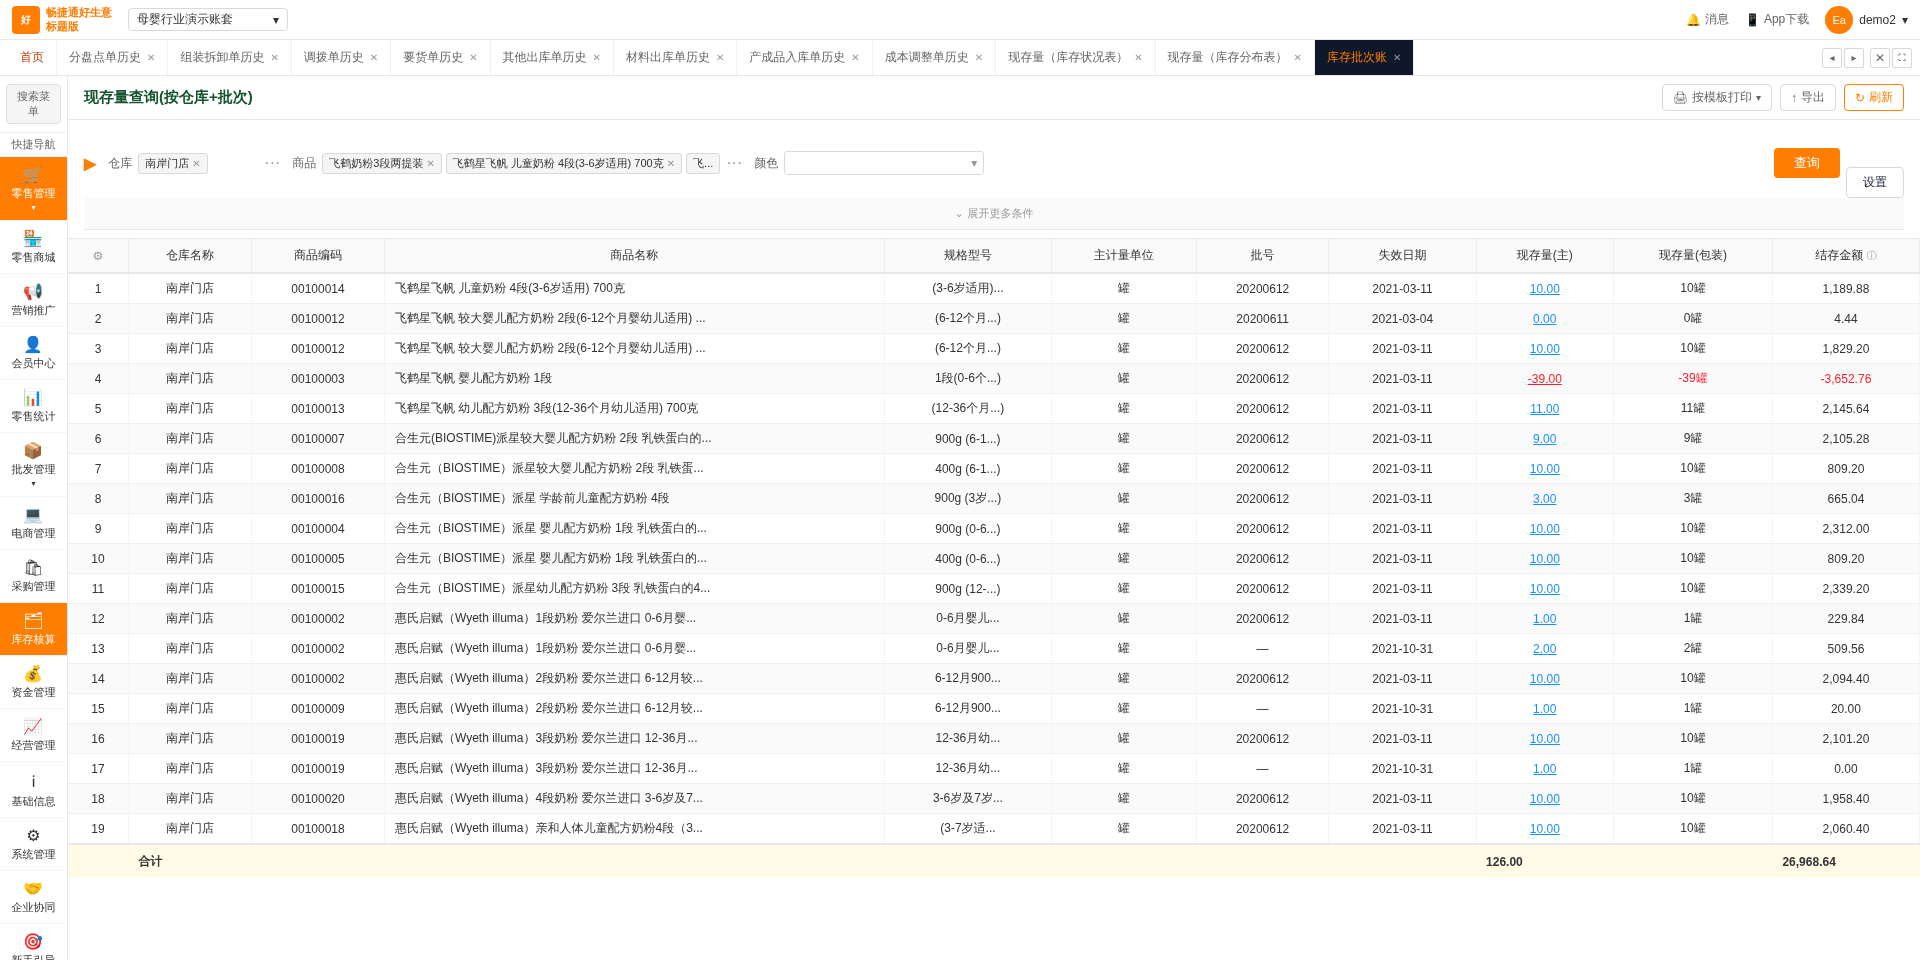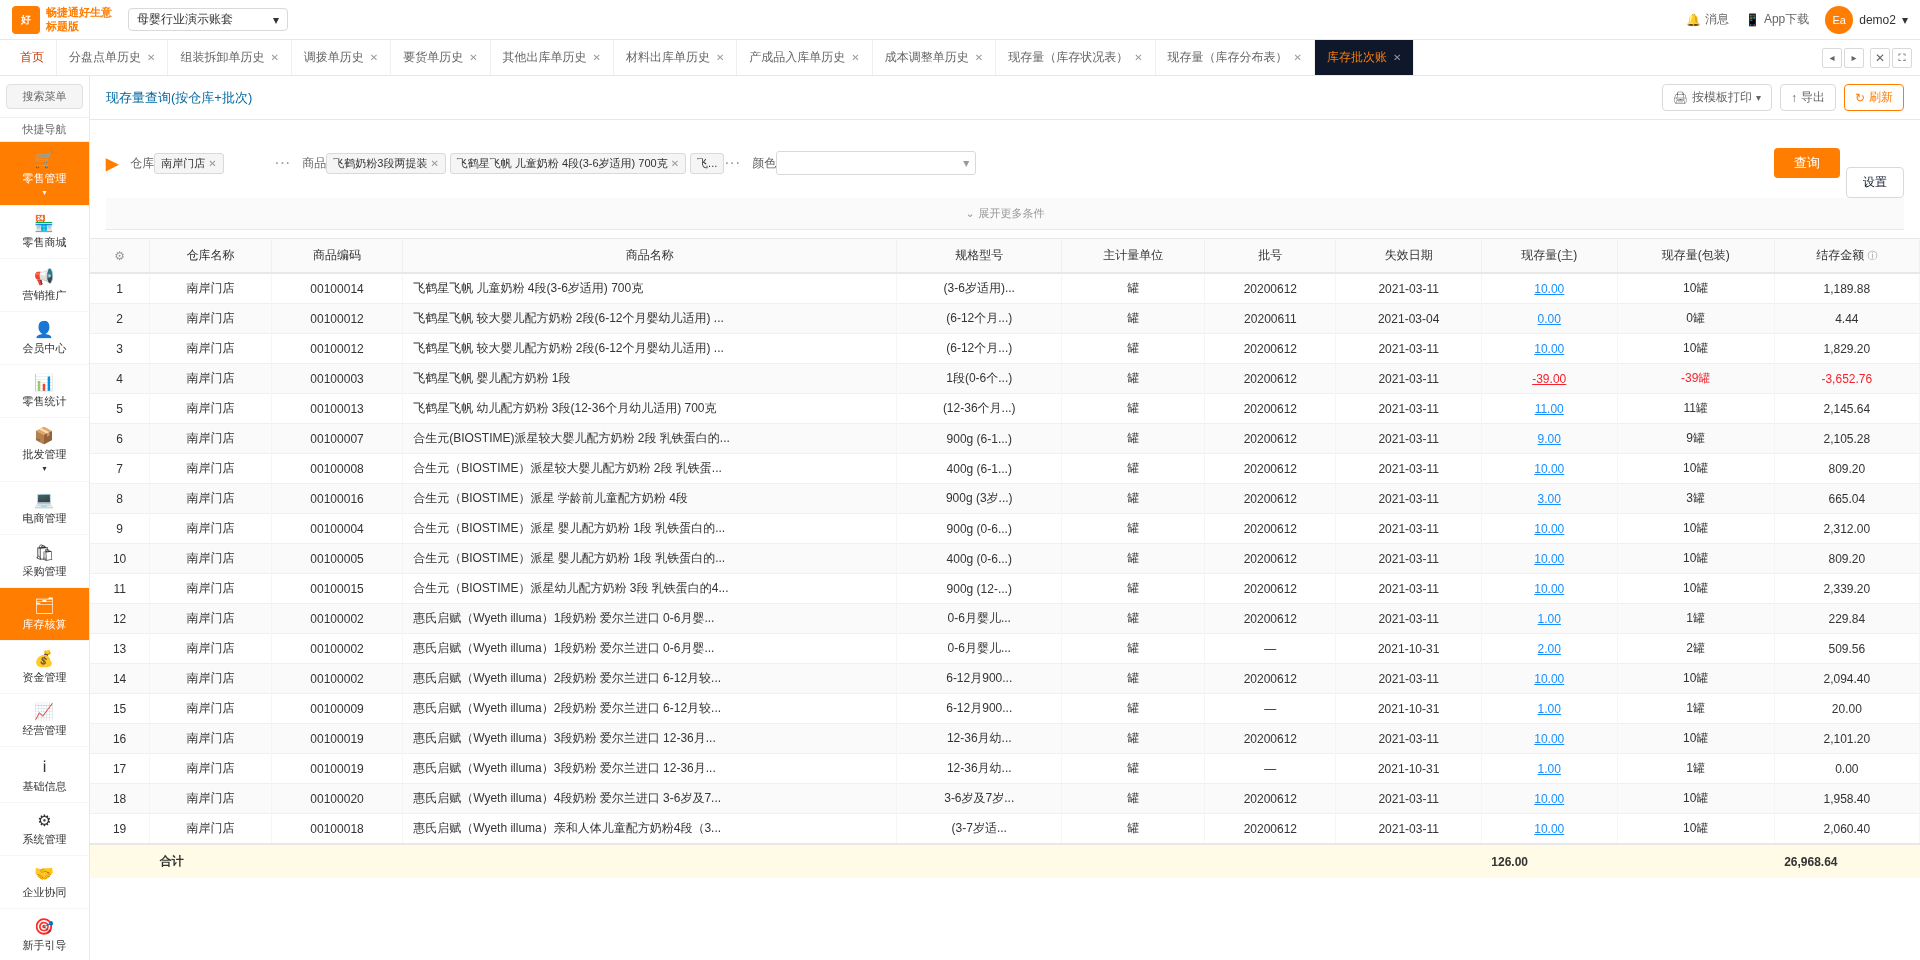--- a/index.html
+++ b/index.html
@@ -33,21 +33,21 @@
     .nav-tab .close-x { margin-left: 6px; color: #999; font-size: 10px; cursor: pointer; }
     .nav-arrows { display: flex; align-items: center; gap: 2px; margin-left: auto; }
     .nav-arrow-btn { width: 20px; height: 20px; border: 1px solid #d9d9d9; border-radius: 2px; display: flex; align-items: center; justify-content: center; cursor: pointer; color: #666; font-size: 10px; }
     .nav-close-btn { width: 20px; height: 20px; border: 1px solid #d9d9d9; border-radius: 2px; display: flex; align-items: center; justify-content: center; cursor: pointer; color: #666; }
     .nav-maximize { width: 20px; height: 20px; border: 1px solid #d9d9d9; border-radius: 2px; cursor: pointer; }
 
     
     .layout { display: flex; height: calc(100vh - 76px); }
 
     
-    .sidebar { width: 90px; background: #fff; border-right: 1px solid #e8e8e8; display: flex; flex-direction: column; flex-shrink: 0; }
+    .sidebar { width: 68px; background: #fff; border-right: 1px solid #e8e8e8; display: flex; flex-direction: column; flex-shrink: 0; }
     .sidebar-search { padding: 8px 6px; border-bottom: 1px solid #f0f0f0; }
     .sidebar-search-btn { width: 100%; background: #f5f5f5; border: 1px solid #e0e0e0; border-radius: 4px; padding: 4px 6px; font-size: 11px; color: #666; cursor: pointer; text-align: center; }
     .sidebar-quick { padding: 4px 6px; border-bottom: 1px solid #f0f0f0; font-size: 11px; color: #666; text-align: center; cursor: pointer; height: 28px; display: flex; align-items: center; justify-content: center; }
     .sidebar-item {
       padding: 8px 6px; text-align: center; cursor: pointer; font-size: 12px; color: #333;
       border-bottom: 1px solid #f5f5f5; display: flex; flex-direction: column; align-items: center; gap: 2px;
     }
     .sidebar-item.active { background: #ff7d00; color: #fff; }
     .sidebar-item .s-icon { font-size: 16px; }
     .sidebar-item .s-label { font-size: 11px; text-align: right; }
@@ -59,21 +59,21 @@
     
     .page-header { background: #fff; padding: 8px 16px; border-bottom: 1px solid #e8e8e8; display: flex; align-items: center; justify-content: space-between; }
     .page-actions { display: flex; align-items: center; gap: 8px; }
     .action-btn { display: flex; align-items: center; gap: 4px; padding: 4px 10px; border: 1px solid #d9d9d9; border-radius: 4px; cursor: pointer; font-size: 12px; color: #666; background: #fff; }
     .action-btn .arrow { font-size: 10px; }
     .refresh-btn { color: #ff7d00; border-color: #ff7d00; }
 
     
     .filter-area { background: #fff; padding: 8px 16px; border-bottom: 1px solid #e8e8e8; }
     .filter-row { display: flex; align-items: center; gap: 12px; flex-wrap: nowrap; }
-    .filter-item { display: flex; align-items: center; font-size: 12px; }
+    .filter-item { display: flex; align-items: center; gap: 6px; font-size: 12px; }
     .filter-label { color: #666; white-space: nowrap; }
     .filter-tags { display: flex; align-items: center; gap: 4px; flex-wrap: wrap; min-width: 120px; }
     .filter-tag { display: flex; align-items: center; gap: 3px; background: #f5f5f5; border: 1px solid #d9d9d9; border-radius: 3px; padding: 2px 6px; font-size: 11px; cursor: pointer; }
     .filter-tag .tag-x { color: #999; font-size: 10px; }
     .filter-more { color: #999; cursor: pointer; font-size: 16px; }
     .expand-btn { display: flex; align-items: center; gap: 4px; color: #999; font-size: 11px; cursor: pointer; margin: 4px auto; width: fit-content; }
 
     .query-btn { background: #ff7d00; color: #fff; border: none; border-radius: 4px; padding: 6px 20px; font-size: 13px; cursor: pointer; }
     .set-btn { background: #fff; color: #0f172a; border: 1px solid #d9d9d9; border-radius: 4px; padding: 6px 16px; font-size: 12px; cursor: pointer; margin-top: 39px; }
 
@@ -257,21 +257,21 @@
       <span class="s-icon">🎯</span>
       <span class="s-label">新手引导</span>
     </div>
 
   </div>
 
   <div class="main">
 
     <div class="page-header">
       <div>
-        <span style="font-size:13px;font-weight:normal;color:#0369a1;">现存量查询(按仓库+批次)</span>
+        <span style="font-size:15px;font-weight:bold;color:#14532d;">现存量查询(按仓库+批次)</span>
       </div>
       <div class="page-actions">
         <button class="action-btn">
           <span>🖨</span>
           <span>按模板打印</span>
           <span class="arrow">▾</span>
         </button>
         <button class="action-btn">
           <span>↑</span>
           <span>导出</span>

